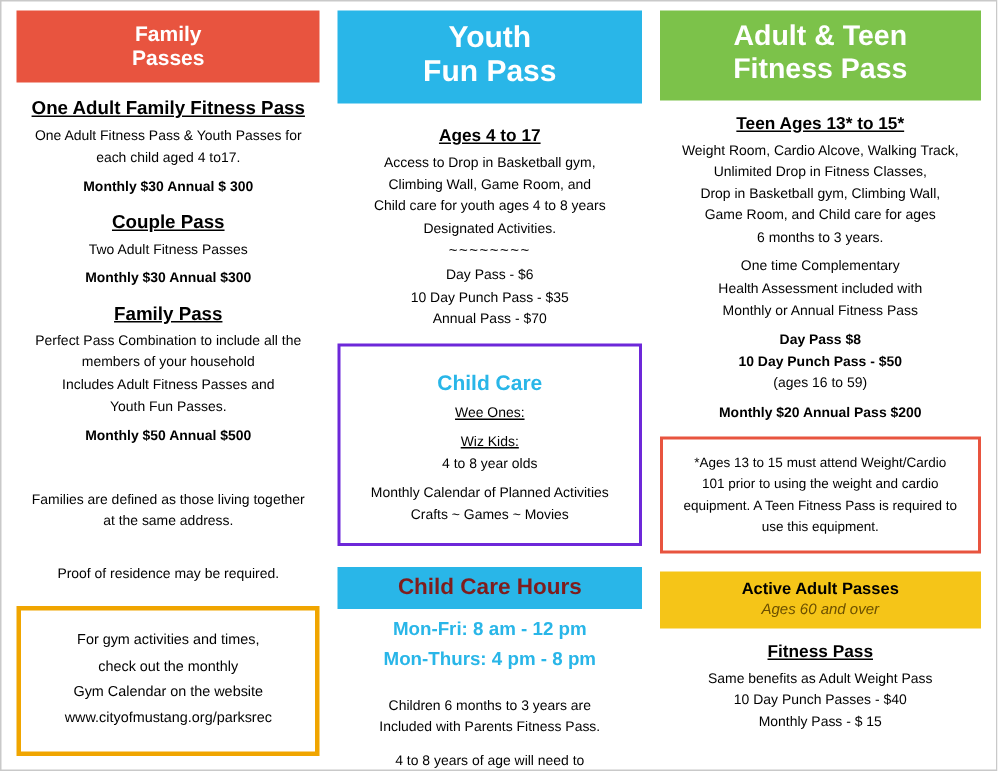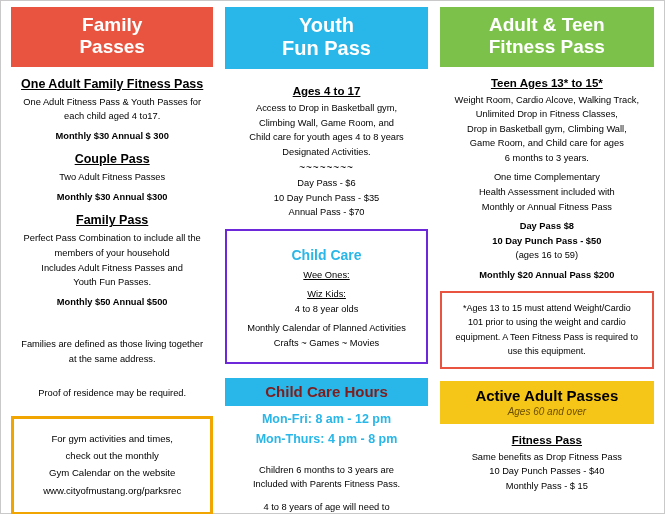--- a/index.html
+++ b/index.html
@@ -39,21 +39,21 @@
   .col-right { width: 227px; }
 
   .banner {
     color: #ffffff;
     text-align: center;
     font-weight: bold;
     line-height: 1.15;
     padding: 7px 4px 9px 4px;
     box-sizing: border-box;
   }
-  .banner-red { background: #e8543f; font-size: 19px; }
+  .banner-red { background: #e8543f; font-size: 14px; }
   .banner-blue { background: #29b6e8; font-size: 20px; }
   .banner-green { background: #7cc24a; font-size: 19px; }
 
   .sect {
     text-align: center;
     margin-top: 10px;
   }
   .sect-title {
     font-weight: bold;
     text-decoration: underline;
@@ -125,21 +125,21 @@
   .box-red .line { font-size: 9px; line-height: 1.35; }
 
   .bar-yellow {
     background: #f5c518;
     text-align: center;
     padding: 6px 4px 7px 4px;
     margin-top: 12px;
   }
   .bar-yellow .t1 {
     font-weight: bold;
-    font-size: 15px;
+    font-size: 11px;
     color: #000000;
   }
   .bar-yellow .t2 {
     font-size: 10px;
     font-style: italic;
     color: #6b4f00;
     margin-top: 2px;
   }
 </style>
 </head>
@@ -267,21 +267,21 @@
         <div class="line">use this equipment.</div>
       </div>
 
       <div class="bar-yellow">
         <div class="t1">Active Adult Passes</div>
         <div class="t2">Ages 60 and over</div>
       </div>
 
       <div class="sect">
         <div class="sect-title sm">Fitness Pass</div>
-        <div class="line">Same benefits as Drop Fitness Pass</div>
+        <div class="line">Same benefits as Adult Weight Pass</div>
         <div class="line">10 Day Punch Passes - $40</div>
         <div class="line">Monthly Pass - $ 15</div>
 
       </div>
 
     </div>
 
   </div>
 </div>
 

